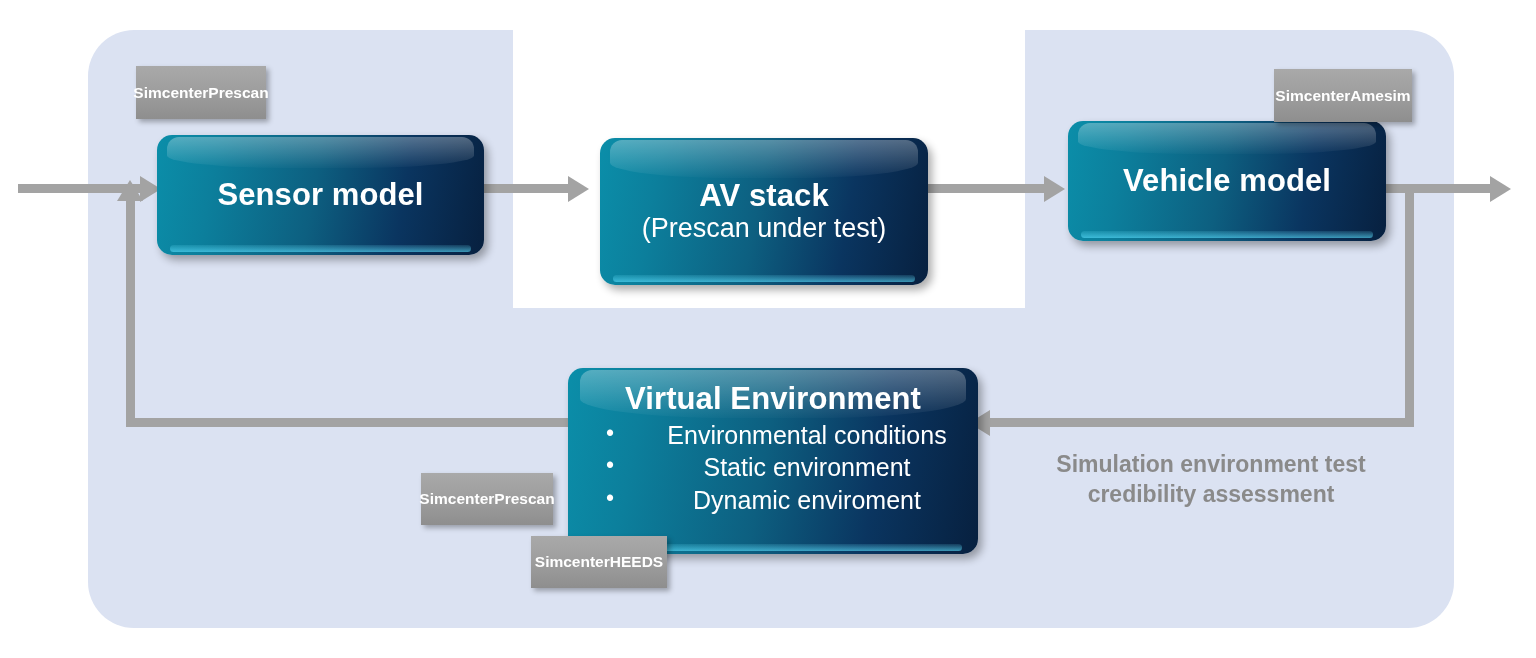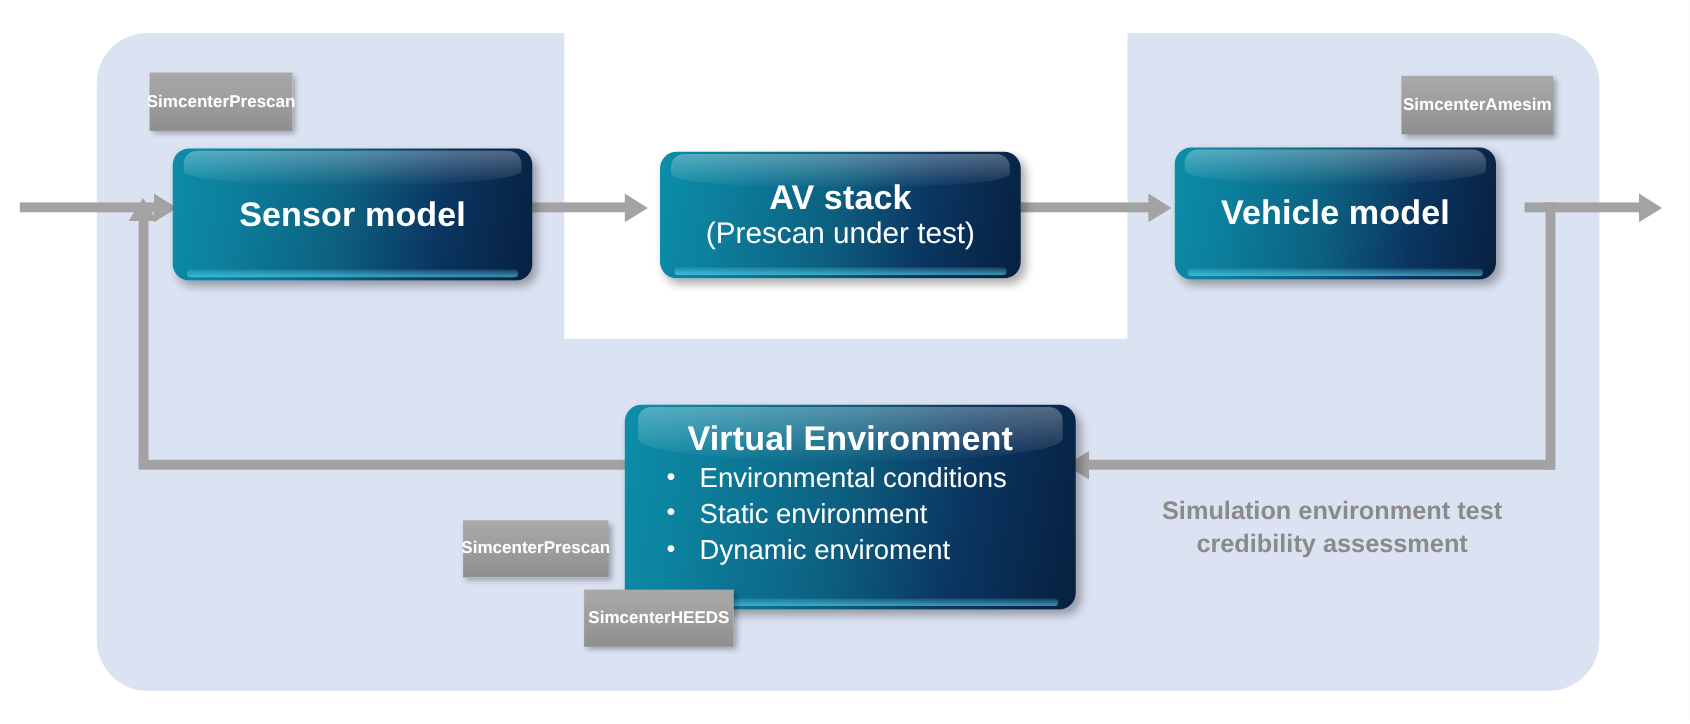--- a/index.html
+++ b/index.html
@@ -123,21 +123,21 @@
     font-size: 27px;
     font-weight: normal;
     line-height: 1.15;
   }
 
   
   .ve-list {
     list-style: none;
     margin: 2px 0 0 0;
     padding: 0 0 0 34px;
-    text-align: left;
+    text-align: center;
   }
   .ve-list li {
     position: relative;
     font-size: 25px;
     font-weight: normal;
     line-height: 1.31;
     padding-left: 34px;
     white-space: nowrap;
   }
   .ve-list li::before {
@@ -201,28 +201,28 @@
   <div class="line h" style="left:126px; top:418px; width:446px;"></div>
   <div class="line v" style="left:126px; top:198px; height:225px;"></div>
   <div class="arrowhead up" style="left:117px; top:180px;"></div>
 
   <div class="blue-box" style="left:157px; top:135px; width:327px; height:120px;">
     <div class="inner">
       <div class="box-title">Sensor model</div>
     </div>
   </div>
 
-  <div class="blue-box" style="left:600px; top:138px; width:328px; height:115px;">
+  <div class="blue-box" style="left:600px; top:138px; width:328px; height:147px;">
     <div class="inner">
       <div class="box-title">AV stack</div>
       <div class="box-sub">(Prescan under test)</div>
     </div>
   </div>
 
-  <div class="blue-box" style="left:1068px; top:134px; width:292px; height:120px;">
+  <div class="blue-box" style="left:1068px; top:121px; width:318px; height:120px;">
     <div class="inner">
       <div class="box-title">Vehicle model</div>
     </div>
   </div>
 
   <div class="blue-box" style="left:568px; top:336px; width:410px; height:172px; justify-content:flex-start; padding-top:14px;margin-top:32px;">
     <div class="inner">
       <div class="box-title">Virtual Environment</div>
       <ul class="ve-list">
         <li>Environmental conditions</li>

